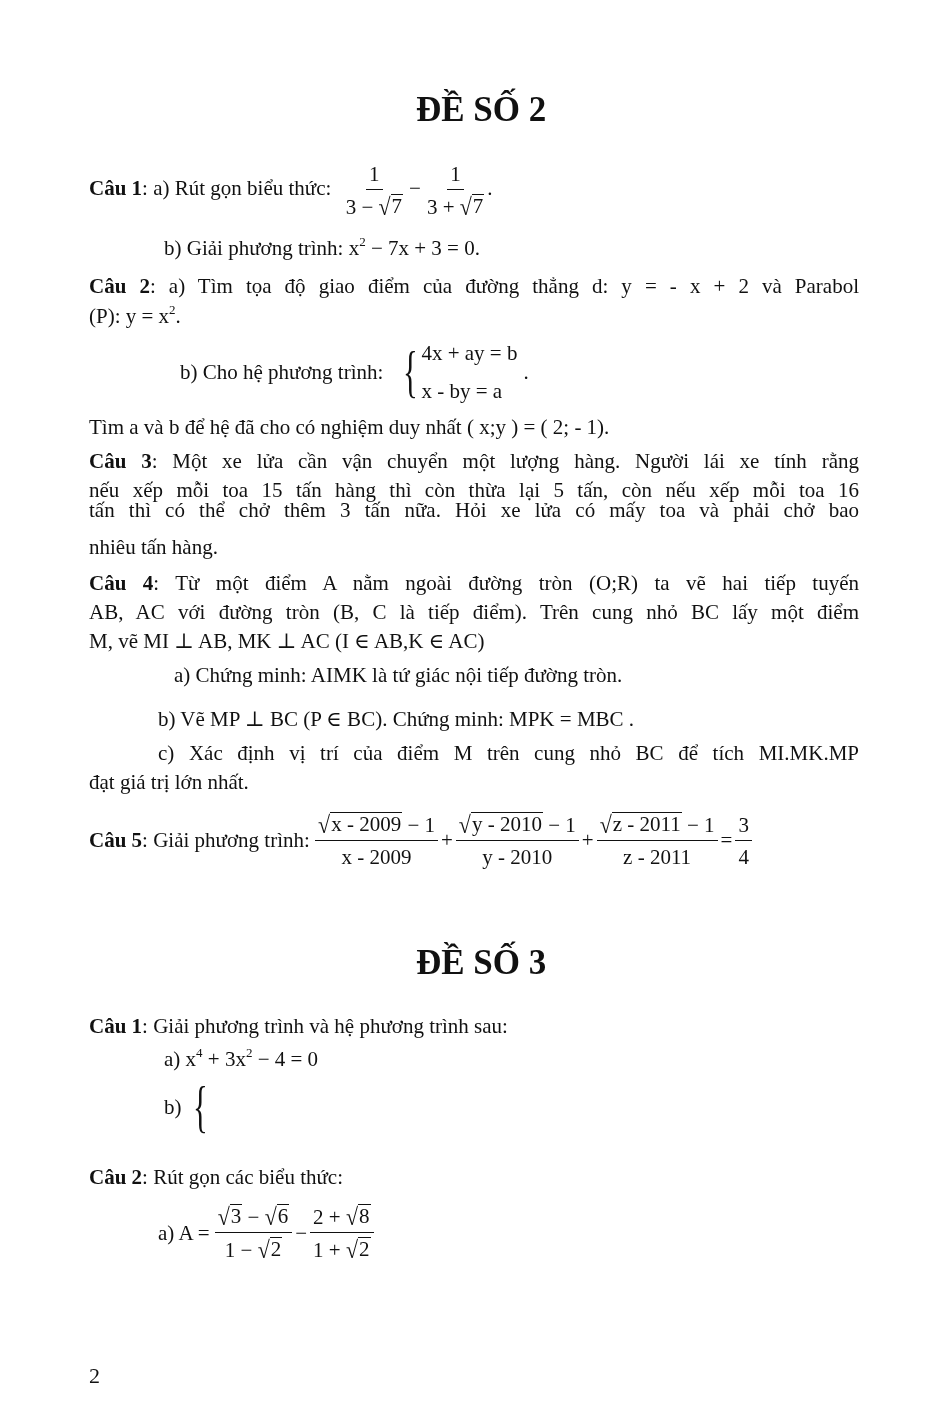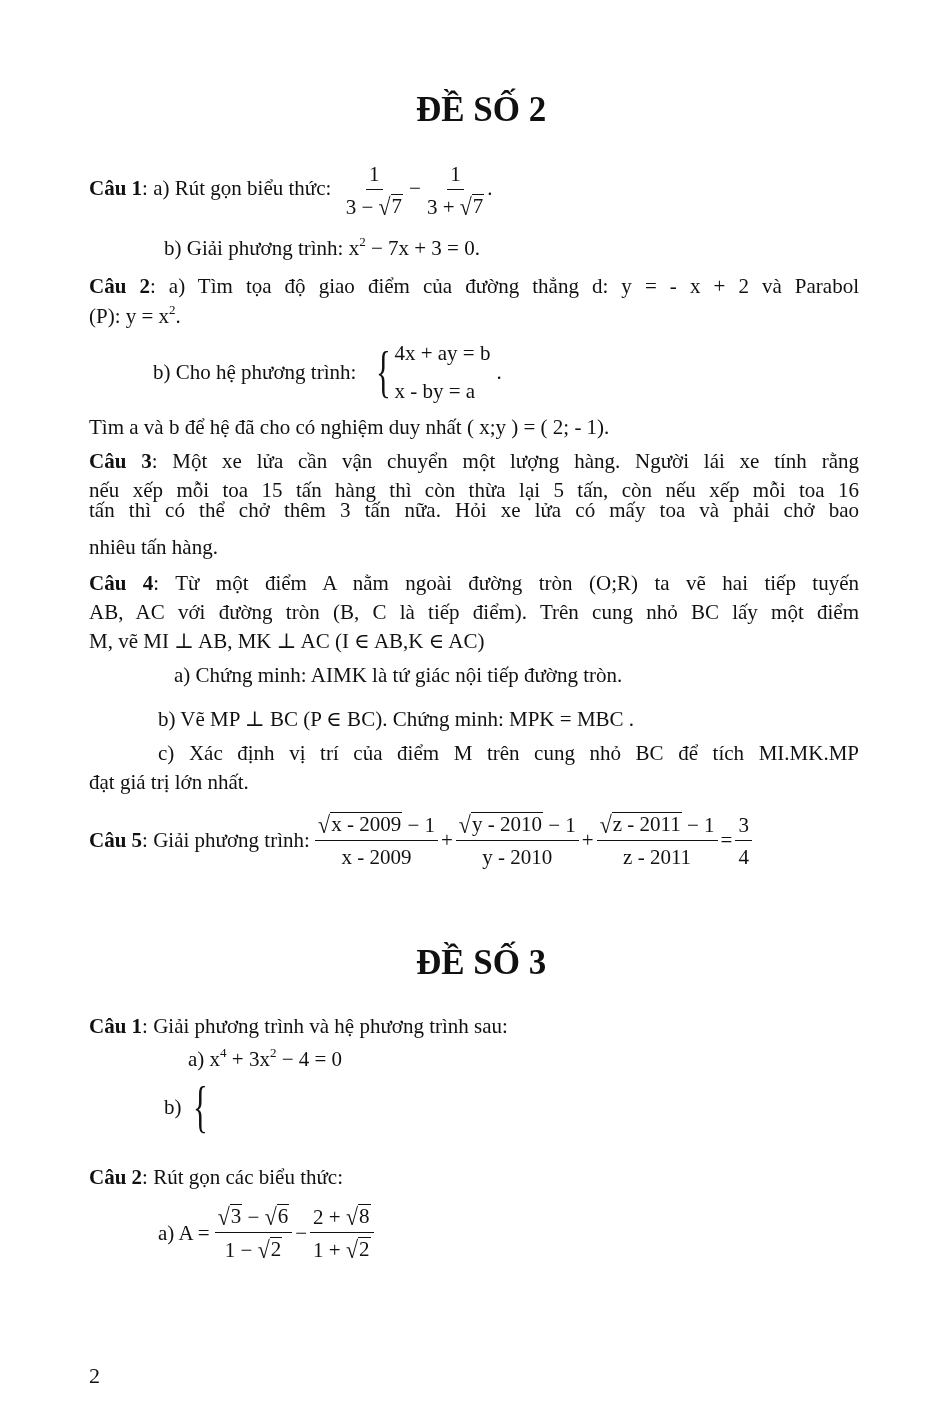--- a/index.html
+++ b/index.html
@@ -50,21 +50,21 @@
 <div class="abs" style="left:164px; top:236px;">
   <span>b)  Giải phương trình:  x</span><sup>2</sup><span> − 7x + 3 = 0.</span>
 </div>
 
 <div class="abs just line" style="left:89px; top:272px; width:770px;">
   <span class="b">Câu 2</span><span>: a) Tìm tọa độ giao điểm của đường thẳng  d:  y = - x + 2 và Parabol</span>
 </div>
 <div class="abs line" style="left:89px; top:302px;">
   <span>(P): y = x</span><sup>2</sup><span>.</span>
 </div>
-<div class="abs" style="left:153px; top:334px;">
+<div class="abs" style="left:180px; top:334px;">
   <span style="vertical-align:middle;">b) Cho hệ phương trình:</span>
   <span class="sys" style="margin-left:8px;">
     <span class="brace">{</span>
     <span class="sys-lines">
       <span>4x + ay = b</span>
       <span>x - by = a</span>
     </span>
   </span><span style="vertical-align:middle; margin-left:6px;">.</span>
 </div>
 <div class="abs line" style="left:89px; top:413px;">Tìm  a và b để hệ đã cho có nghiệm  duy nhất  ( x;y  ) = ( 2; - 1).</div>
@@ -110,21 +110,21 @@
     <span class="num">3</span>
     <span class="den">4</span>
   </span>
 </div>
 
 <div class="abs title" style="left:416px; top:943px;">ĐỀ SỐ 3</div>
 
 <div class="abs line" style="left:89px; top:1012px;">
   <span class="b">Câu 1</span><span>: Giải  phương trình và hệ phương trình sau:</span>
 </div>
-<div class="abs line" style="left:164px; top:1045px;margin-left:24px;">
+<div class="abs line" style="left:164px; top:1045px;">
   <span>a)  x</span><sup>4</sup><span> + 3x</span><sup>2</sup><span> − 4 = 0</span>
 </div>
 <div class="abs" style="left:164px; top:1079px;">
   <span style="vertical-align:middle;">b)</span>
   <span class="sys">
     <span class="brace">{</span>
   </span>
 </div>
 
 <div class="abs line" style="left:89px; top:1163px;">

